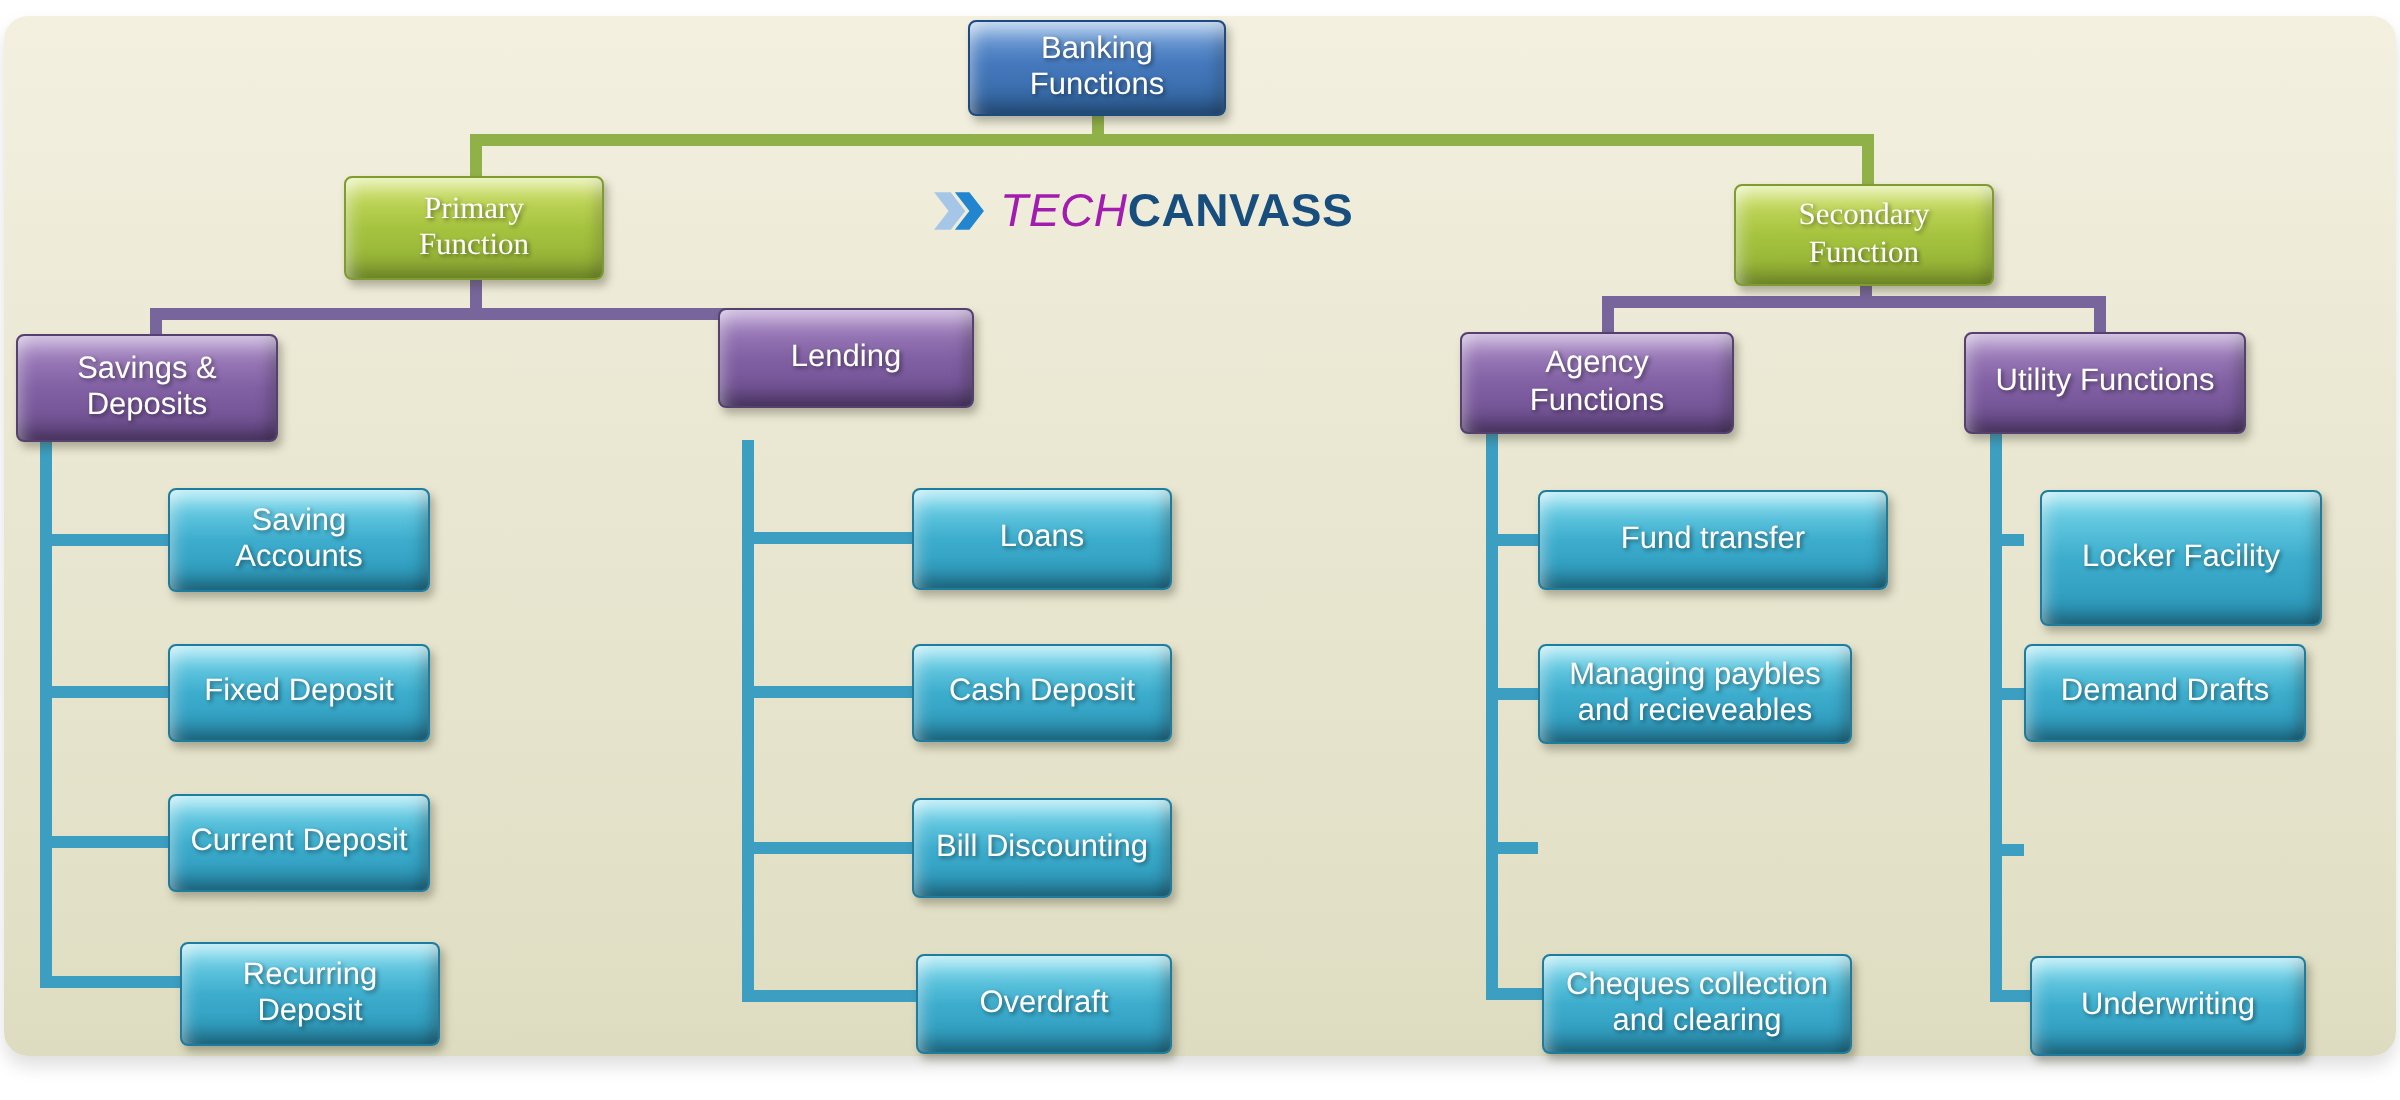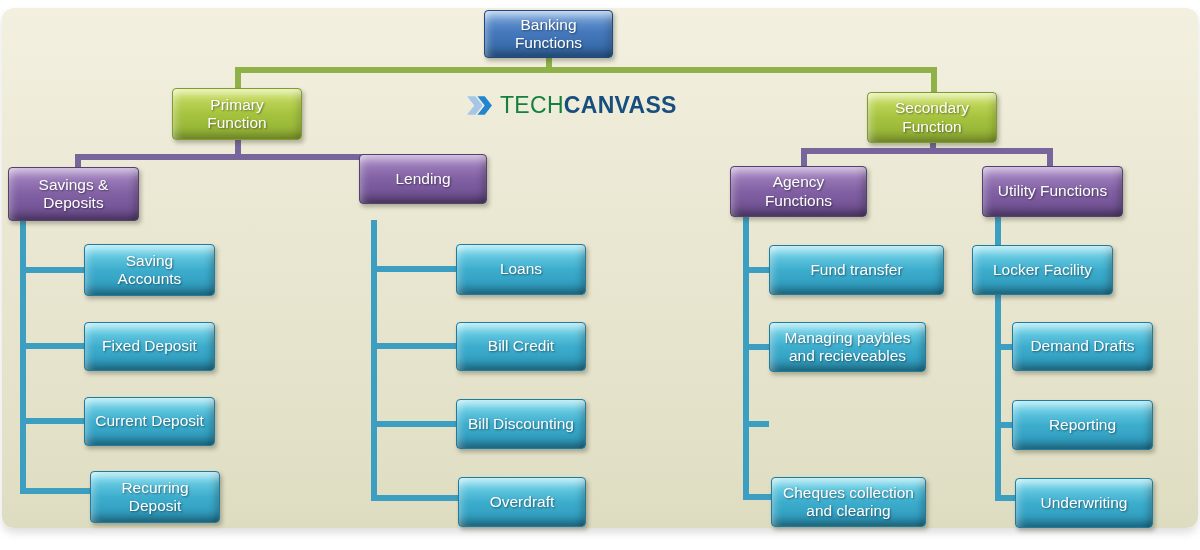--- a/index.html
+++ b/index.html
@@ -10,34 +10,34 @@
          box-shadow:0 5px 9px rgba(0,0,0,0.13);}
   .node{position:absolute;display:flex;align-items:center;justify-content:center;z-index:3;
         text-align:center;color:#ffffff;font-size:15.5px;line-height:1.18;border-radius:4px;
         box-sizing:border-box;padding:2px 6px;text-shadow:1px 1px 2px rgba(0,0,0,0.45);}
   .node .lbl{white-space:pre-line;}
   .blue{background:linear-gradient(180deg,#7aa6dc 0%,#4579bd 45%,#30649f 100%);border:1px solid #1d4a80;
         box-shadow:inset 0 10px 10px -6px rgba(255,255,255,.7),inset 8px 0 8px -6px rgba(255,255,255,.4),
         inset -8px 0 8px -6px rgba(0,0,0,.25),inset 0 -10px 10px -6px rgba(0,0,0,.35),2px 3px 4px rgba(60,60,40,.35);}
   .green{background:linear-gradient(180deg,#cfe167 0%,#a6c33f 50%,#8fae33 100%);border:1px solid #7f9c2f;
         box-shadow:inset 0 10px 10px -6px rgba(255,255,255,.75),inset 8px 0 8px -6px rgba(255,255,255,.45),
-        inset -8px 0 8px -6px rgba(0,0,0,.2),inset 0 -10px 10px -6px rgba(0,0,0,.3),2px 3px 4px rgba(60,60,40,.35);}
+        inset -8px 0 8px -6px rgba(0,0,0,.2),inset 0 -10px 10px -6px rgba(0,0,0,.3),2px 3px 4px rgba(60,60,40,.35);font-family:Liberation Serif, serif;}
   .purple{background:linear-gradient(180deg,#ab8cc7 0%,#8160a3 50%,#6a4c8c 100%);border:1px solid #55406f;
         box-shadow:inset 0 10px 10px -6px rgba(255,255,255,.6),inset 8px 0 8px -6px rgba(255,255,255,.35),
         inset -8px 0 8px -6px rgba(0,0,0,.3),inset 0 -10px 10px -6px rgba(0,0,0,.4),2px 3px 4px rgba(60,60,40,.35);}
   .cyan{background:linear-gradient(180deg,#7edbee 0%,#3dadcd 50%,#2a95b8 100%);border:1px solid #1e7d9e;
         box-shadow:inset 0 10px 10px -6px rgba(255,255,255,.7),inset 8px 0 8px -6px rgba(255,255,255,.4),
         inset -8px 0 8px -6px rgba(0,0,0,.3),inset 0 -10px 10px -6px rgba(0,0,0,.4),2px 3px 4px rgba(60,60,40,.35);}
   .conn{position:absolute;z-index:1;}
   .c-green{background:#8fb148;}
   .c-purple{background:#77659b;}
   .c-teal{background:#3c9ec0;}
   .logo{position:absolute;left:466px;top:92px;display:flex;align-items:center;gap:7px;z-index:2;}
   .logo-text{font-size:23px;letter-spacing:0.3px;}
-  .lt1{color:#15803d;font-weight:400;}
+  .lt1{color:#a21caf;font-weight:400;font-style:italic;}
   .lt2{color:#174e7e;font-weight:700;}
 </style>
 </head>
 <body>
 
 <div class="stage">
   <div class="panel"></div>
 
   <div class="conn c-green" style="left:546px;top:57px;width:6px;height:15px"></div>
   <div class="conn c-green" style="left:235px;top:67px;width:702px;height:6px"></div>
@@ -126,46 +126,43 @@
     </div>
   <div class="node cyan" style="left:90px;top:471px;width:130px;height:52px">
       <span class="lbl">Recurring
 Deposit</span>
     </div>
 
   <div class="node cyan" style="left:456px;top:244px;width:130px;height:51px">
       <span class="lbl">Loans</span>
     </div>
   <div class="node cyan" style="left:456px;top:322px;width:130px;height:49px">
-      <span class="lbl">Bill Credit</span>
+      <span class="lbl">Cash Deposit</span>
     </div>
   <div class="node cyan" style="left:456px;top:399px;width:130px;height:50px">
       <span class="lbl">Bill Discounting</span>
     </div>
   <div class="node cyan" style="left:458px;top:477px;width:128px;height:50px">
       <span class="lbl">Overdraft</span>
     </div>
 
   <div class="node cyan" style="left:769px;top:245px;width:175px;height:50px">
       <span class="lbl">Fund transfer</span>
     </div>
   <div class="node cyan" style="left:769px;top:322px;width:157px;height:50px">
       <span class="lbl">Managing paybles
 and recieveables</span>
     </div>
   <div class="node cyan" style="left:771px;top:477px;width:155px;height:50px">
       <span class="lbl">Cheques collection
 and clearing</span>
     </div>
 
-  <div class="node cyan" style="left:972px;top:245px;width:141px;height:50px">
+  <div class="node cyan" style="left:1020px;top:245px;width:141px;height:68px">
       <span class="lbl">Locker Facility</span>
     </div>
   <div class="node cyan" style="left:1012px;top:322px;width:141px;height:49px">
       <span class="lbl">Demand Drafts</span>
-    </div>
-  <div class="node cyan" style="left:1012px;top:400px;width:141px;height:50px">
-      <span class="lbl">Reporting</span>
     </div>
   <div class="node cyan" style="left:1015px;top:478px;width:138px;height:50px">
       <span class="lbl">Underwriting</span>
     </div>
 </div>
 
 </body></html>

